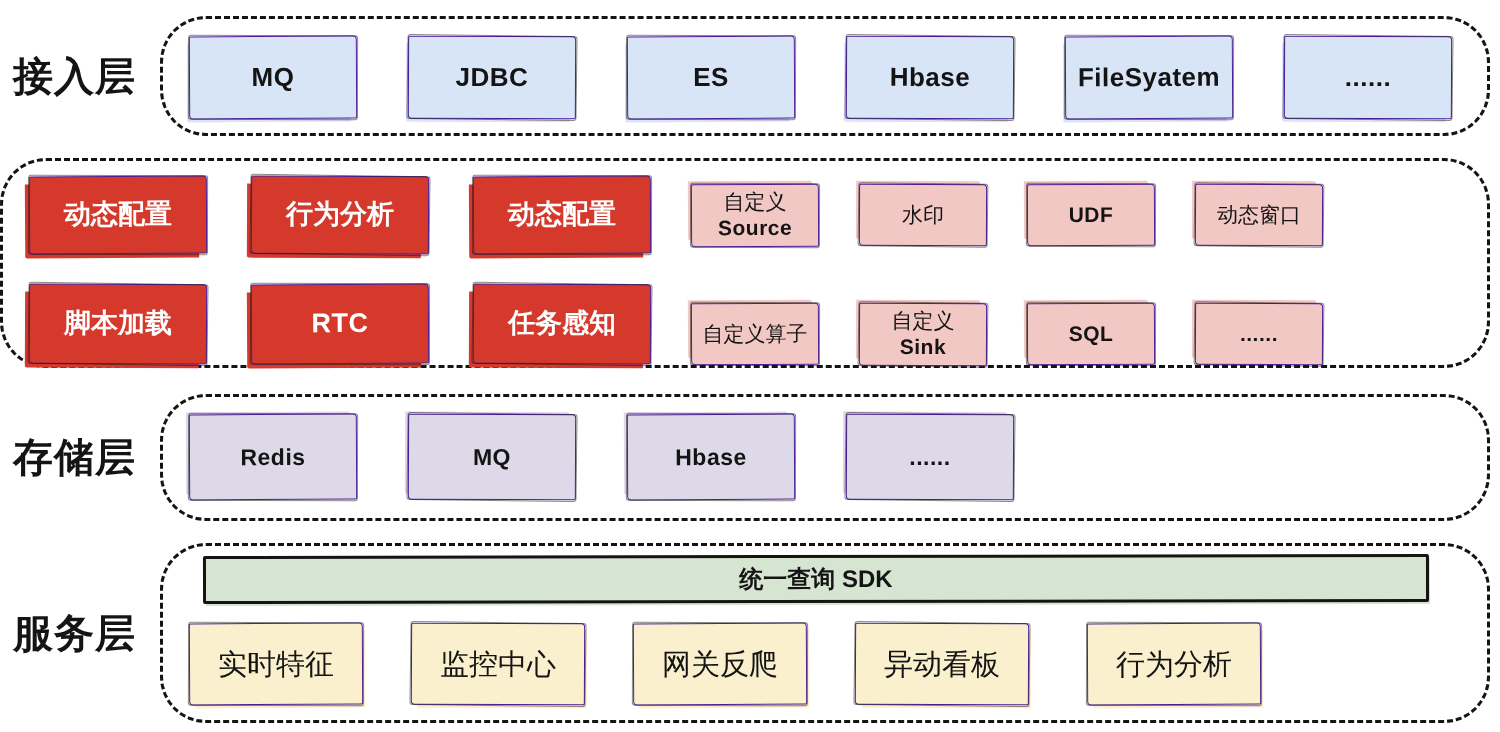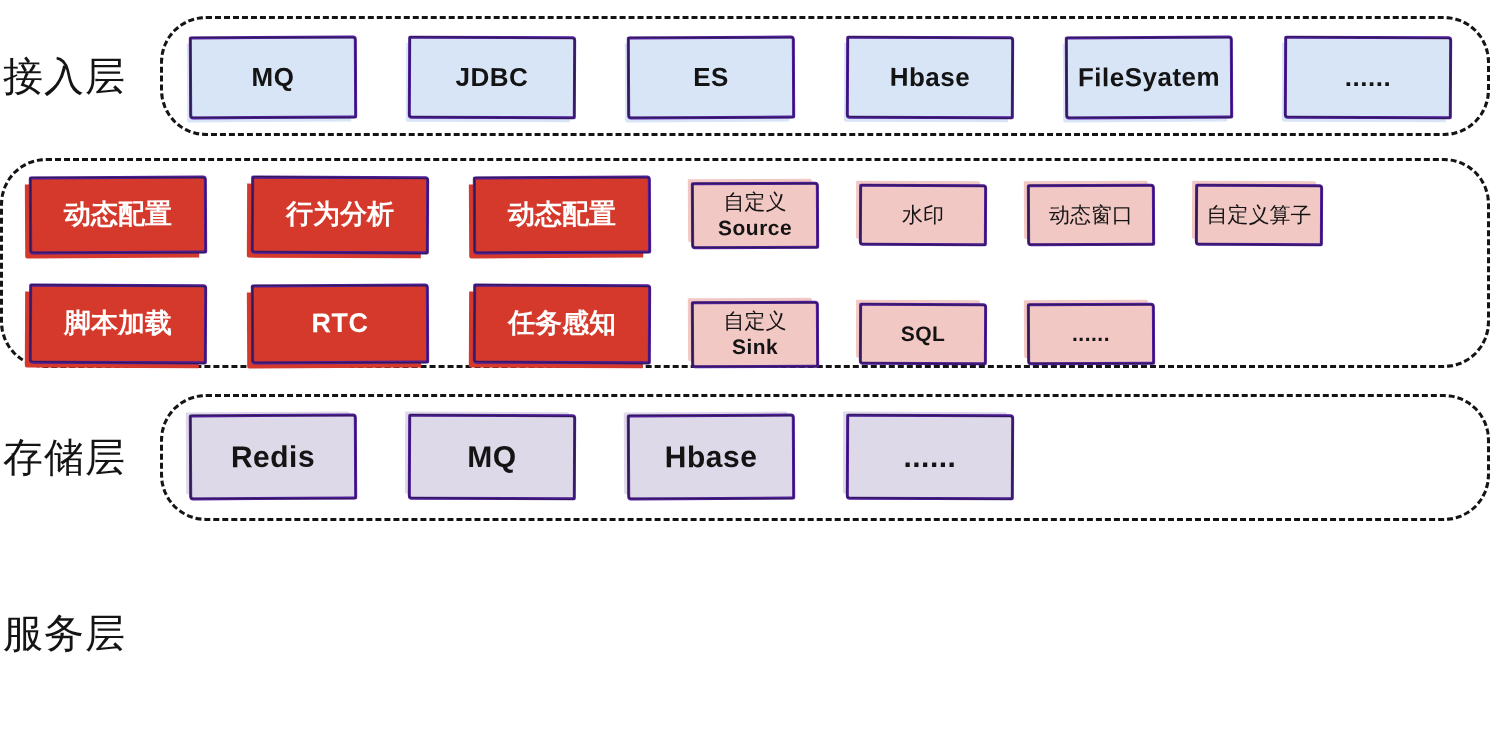--- a/index.html
+++ b/index.html
@@ -12,32 +12,32 @@
     display:flex;flex-direction:column;
     width:1500px;height:732px;box-sizing:border-box;
     padding:16px 10px 0 0;
   }
   .row{display:flex;align-items:center;}
   .row-access{height:120px;}
   .row-compute{height:210px;margin-top:22px;}
   .row-storage{height:127px;margin-top:26px;}
   .row-service{height:180px;margin-top:22px;}
   .layer-label{
-    flex:0 0 160px;box-sizing:border-box;padding-left:3px;
-    font-size:40px;font-weight:400;letter-spacing:1px;white-space:nowrap;
+    flex:0 0 160px;box-sizing:border-box;padding-left:13px;
+    font-size:40px;font-weight:700;letter-spacing:1px;white-space:nowrap;
   }
   .frame{
     flex:1;height:100%;box-sizing:border-box;position:relative;
     border:3px dashed #141414;border-radius:46px;
   }
   .boxes{display:flex;}
   .box{
     position:relative;box-sizing:border-box;
     display:flex;flex-direction:column;align-items:center;justify-content:center;
-    border:3px solid #4c1d95;border-radius:2px 4px 2px 4px;
+    border:1px solid #4c1d95;border-radius:2px 4px 2px 4px;
     text-align:center;line-height:1.25;
   }
   .box::after{
     content:"";position:absolute;inset:-2px;pointer-events:none;
     border:1.5px solid rgba(20,20,20,.5);transform:rotate(.5deg);border-radius:3px;
   }
   .boxes .box:nth-child(odd), .core-grid .box:nth-child(odd), .plugin-grid .box:nth-child(odd){transform:rotate(-.3deg);}
   .boxes .box:nth-child(even), .core-grid .box:nth-child(even), .plugin-grid .box:nth-child(even){transform:rotate(.25deg);}
 
   .access-boxes{padding:17px 0 0 26px;gap:51px;}
@@ -54,21 +54,21 @@
     box-shadow:-6px 6px 0 -2px var(--compute-core,#d5392b);
   }
   .plugin-grid{display:grid;grid-template-columns:repeat(4,128px);grid-template-rows:78px 80px;column-gap:36px;row-gap:30px;align-items:center;justify-items:stretch;gap:40px;}
   .plugin-box{
     min-height:62px;padding:4px 5px;font-size:21px;font-weight:500;
     background:var(--compute-plugin,#f2c8c4);
     box-shadow:-5px -5px 0 -2px var(--compute-plugin,#f2c8c4);
   }
   .storage-boxes{padding:17px 0 0 26px;gap:51px;}
   .storage-box{
-    width:168px;height:86px;font-size:30px;font-weight:600;
+    width:168px;height:86px;font-size:23px;font-weight:600;
     background:var(--storage-box,#ded9e9);
     box-shadow:-5px -4px 0 -2px var(--storage-box,#ded9e9);
   }
   .service-area{display:flex;flex-direction:column;align-items:flex-start;padding-top:9px;}
   .sdk-bar{
     margin-left:40px;width:1226px;height:48px;box-sizing:border-box;
     border:3px solid #141414;border-radius:2px;
     display:flex;align-items:center;justify-content:center;
     font-size:24px;font-weight:600;
     background:var(--sdk-bar,#d6e5d1);
@@ -140,20 +140,23 @@
           </div>
         <div class="plugin-grid">
             <div class="box plugin-box">
               <span>自定义</span>
               <span class="latin">Source</span>
             </div>
             <div class="box plugin-box">
               <span>水印</span>
             </div>
             <div class="box plugin-box">
+              <span class="latin">UDF</span>
+            </div>
+            <div class="box plugin-box">
               <span>动态窗口</span>
             </div>
             <div class="box plugin-box">
               <span>自定义算子</span>
             </div>
             <div class="box plugin-box">
               <span>自定义</span>
               <span class="latin">Sink</span>
             </div>
             <div class="box plugin-box">
@@ -182,15 +185,37 @@
           </div>
           <div class="box storage-box">
             <span class="latin">......</span>
           </div>
         </div>
     </div>
   </section>
 
   <section class="row row-service">
     <div class="layer-label">服务层</div>
+    <div class="frame">
+      <div class="service-area">
+        <div class="sdk-bar">统一查询 SDK</div>
+        <div class="boxes service-boxes">
+            <div class="box service-box">
+              <span>实时特征</span>
+            </div>
+            <div class="box service-box">
+              <span>监控中心</span>
+            </div>
+            <div class="box service-box">
+              <span>网关反爬</span>
+            </div>
+            <div class="box service-box">
+              <span>异动看板</span>
+            </div>
+            <div class="box service-box">
+              <span>行为分析</span>
+            </div>
+          </div>
+      </div>
+    </div>
   </section>
 
 </div>
 
 </body></html>

